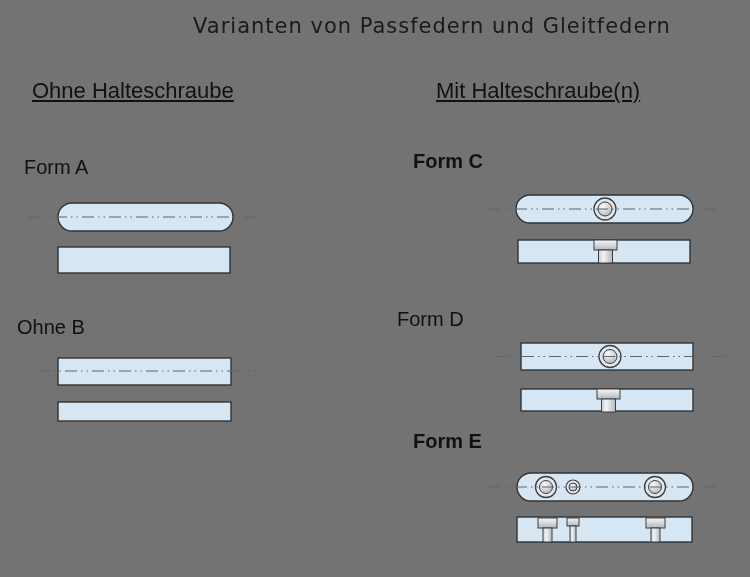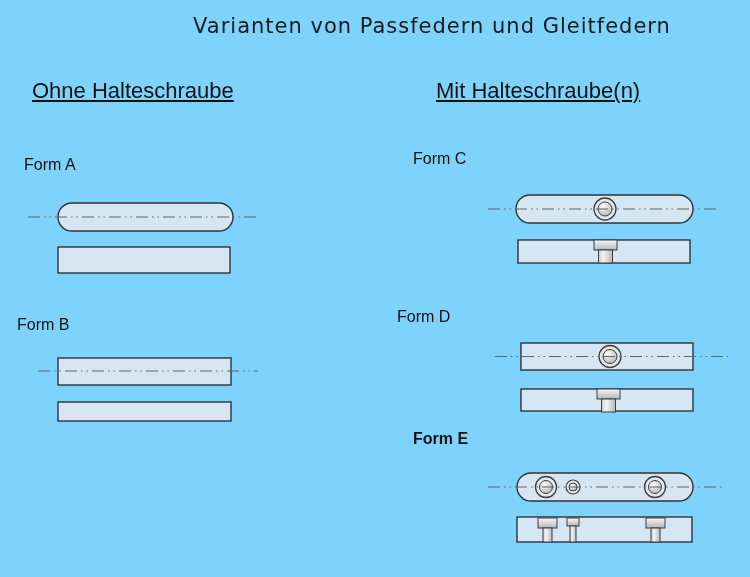--- a/index.html
+++ b/index.html
@@ -4,21 +4,21 @@
 <style>
   html, body {
     margin: 0;
     padding: 0;
     background: #ffffff;
   }
   .canvas {
     position: relative;
     width: 750px;
     height: 577px;
-    background: #7dd3fc;
+    background: #737373;
     font-family: "Liberation Sans", sans-serif;
     overflow: hidden;
   }
   .title {
     position: absolute;
     left: 112px;
     top: 14px;
     width: 640px;
     text-align: center;
     font-family: "DejaVu Sans", sans-serif;
@@ -34,47 +34,47 @@
     text-align: left;
     font-size: 22px;
     color: #111111;
     text-decoration: underline;
     white-space: nowrap;
   }
   .col-header.left  { left: 32px;  }
   .col-header.right { left: 436px; }
   .form-label {
     position: absolute;
-    font-size: 16px;
+    font-size: 20px;
     color: #111111;
     white-space: nowrap;
   }
   .lbl-a { left: 24px;  top: 156px; }
   .lbl-b { left: 17px;  top: 316px; }
-  .lbl-c { left: 413px; top: 150px; }
+  .lbl-c { left: 413px; top: 150px; font-weight: bold; }
   .lbl-d { left: 397px; top: 308px; }
   .lbl-e { left: 413px; top: 430px; font-weight: bold; }
   svg.drawing {
     position: absolute;
     left: 0;
     top: 0;
   }
 </style>
 </head>
 <body>
 
 <div class="canvas">
 
   <div class="title">Varianten von Passfedern und Gleitfedern</div>
 
   <div class="col-header left">Ohne Halteschraube</div>
   <div class="col-header right">Mit Halteschraube(n)</div>
 
   <div class="form-label lbl-a">Form A</div>
-  <div class="form-label lbl-b">Form B</div>
+  <div class="form-label lbl-b">Ohne B</div>
   <div class="form-label lbl-c">Form C</div>
   <div class="form-label lbl-d">Form D</div>
   <div class="form-label lbl-e">Form E</div>
 
   <svg class="drawing" width="750" height="577" viewBox="0 0 750 577">
     <defs>
       <linearGradient id="metalV" x1="0" y1="0" x2="0" y2="1">
         <stop offset="0" stop-color="#f6f7f8"></stop>
         <stop offset="1" stop-color="#b4b9bd"></stop>
       </linearGradient>

